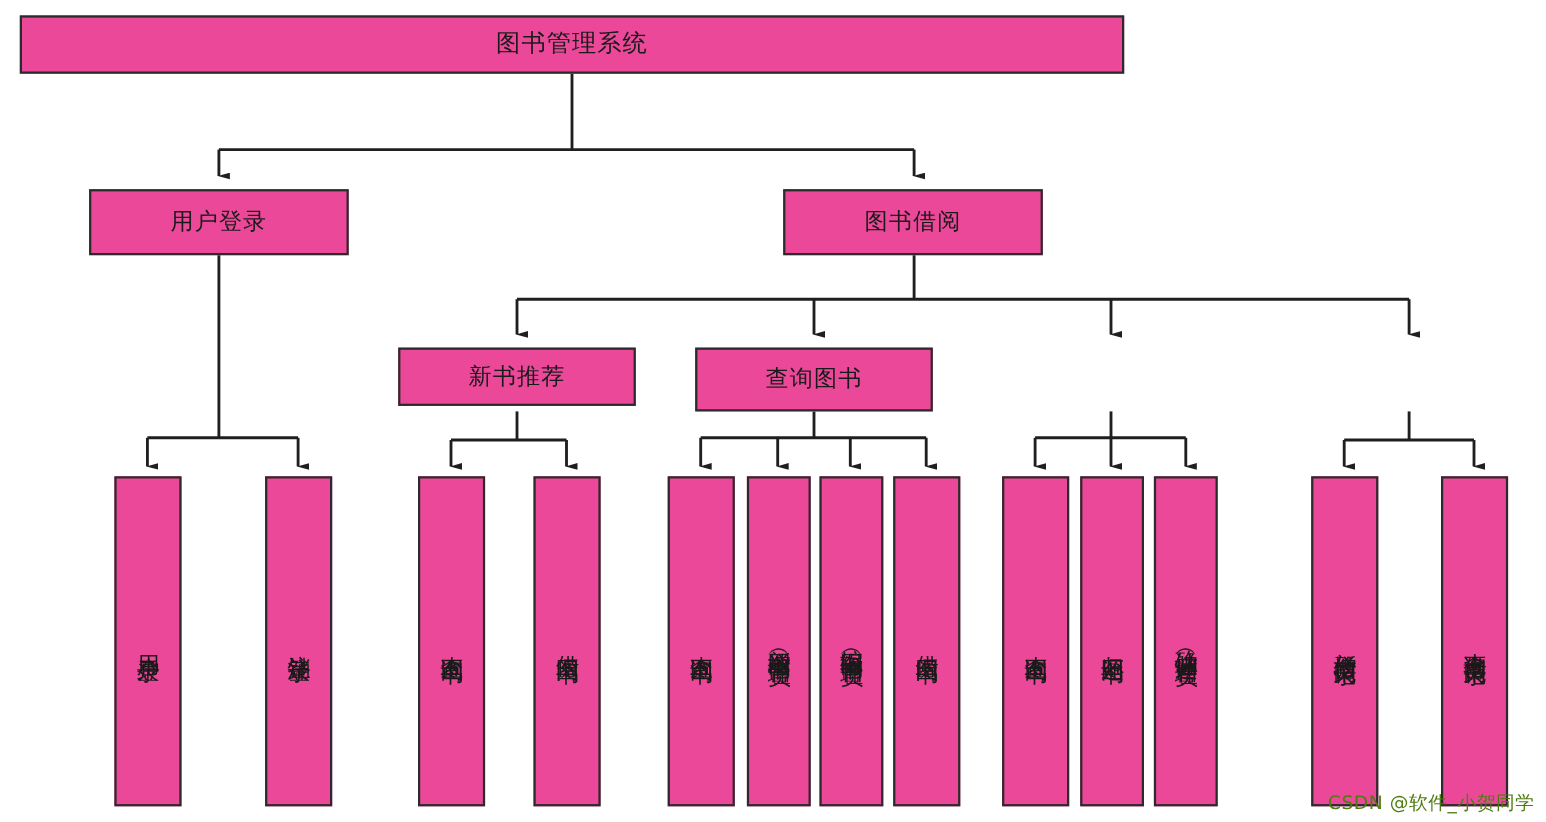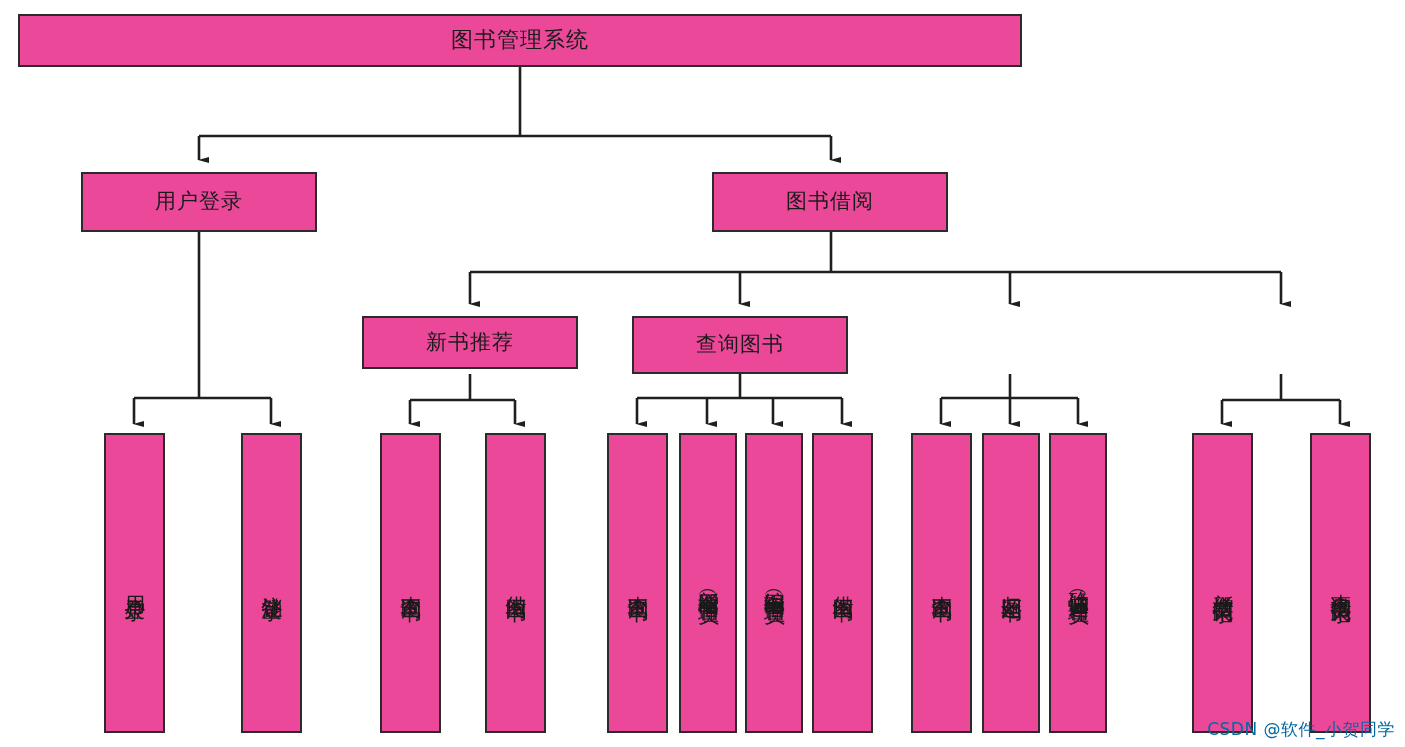--- a/index.html
+++ b/index.html
@@ -58,21 +58,21 @@
   }
   .htext {
     display: block;
     white-space: nowrap;
   }
   .watermark {
     position: absolute;
     right: 10px;
     bottom: 6px;
     font-size: 17px;
-    color: #0369a1;
+    color: #4d7c0f;
     letter-spacing: 0.5px;
     white-space: nowrap;
     font-family: "DejaVu Sans", "Liberation Sans", sans-serif;
   }
 </style>
 </head>
 <body>
 
 <div id="canvas">
 

